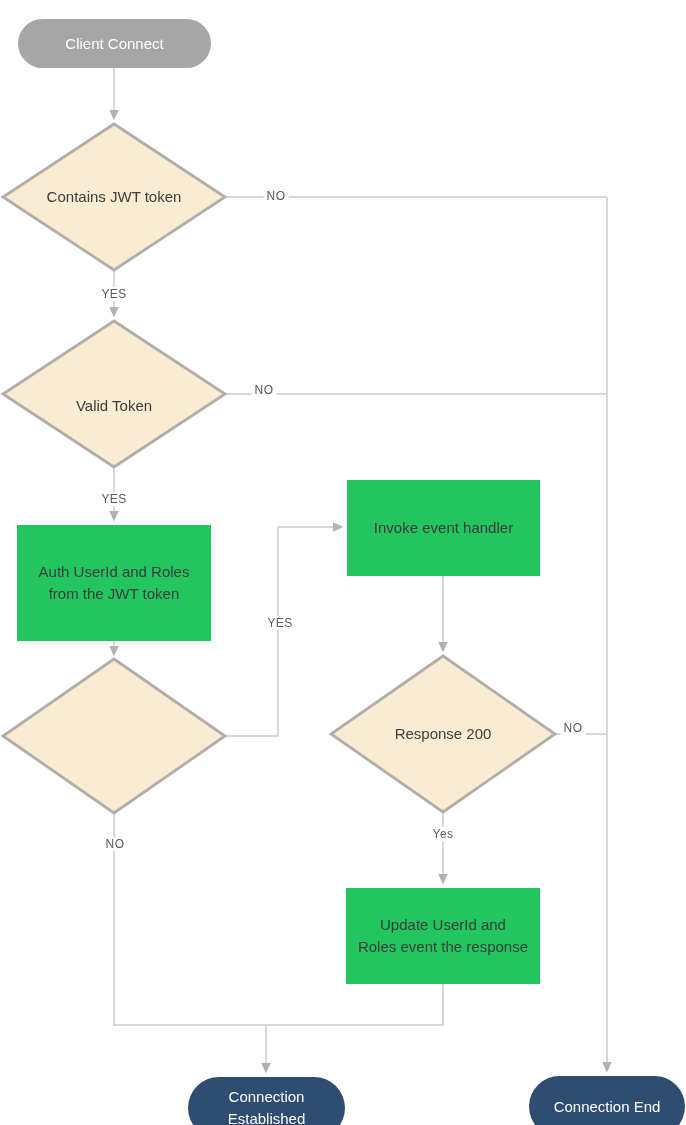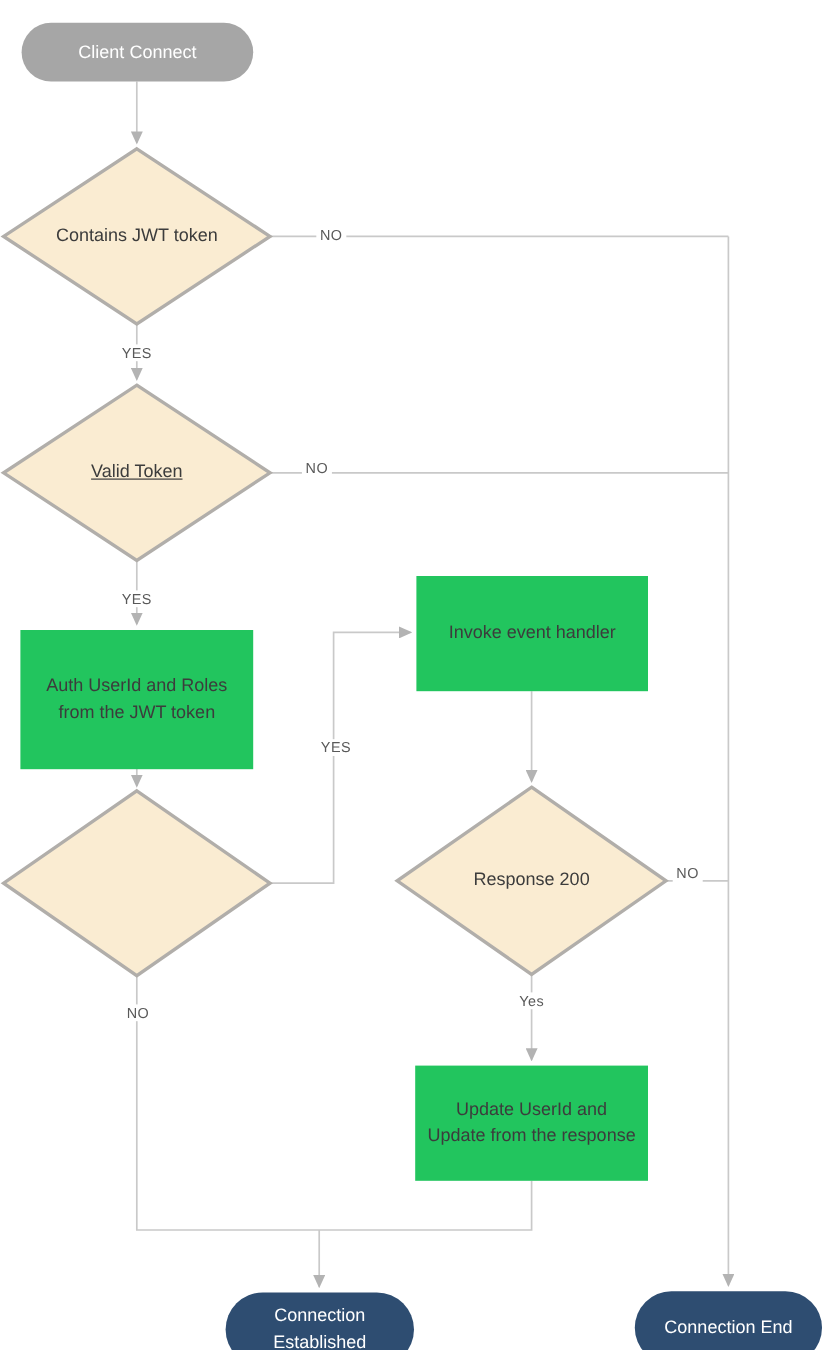--- a/index.html
+++ b/index.html
@@ -109,35 +109,35 @@
     <span class="line">Auth UserId and Roles</span>
     <span class="line">from the JWT token</span>
   </div>
 
   <div class="node process" style="left:347px; top:464px; width:193px; height:96px;">
     <span>Invoke event handler</span>
   </div>
 
   <div class="node process" style="left:346px; top:872px; width:194px; height:96px;">
     <span class="line">Update UserId and</span>
-    <span class="line">Update from the response</span>
+    <span class="line">Roles event the response</span>
   </div>
 
   <div class="node endpill" style="left:188px; top:1061px; width:157px; height:62px;">
     <span class="line">Connection</span>
     <span class="line">Established</span>
   </div>
 
   <div class="node endpill" style="left:529px; top:1060px; width:156px; height:61px;">
     <span>Connection End</span>
   </div>
 
   <div class="dlabel" style="left:114px; top:181px;">Contains JWT token</div>
 
-  <div class="dlabel" style="left:114px; top:378px;text-decoration:underline;">Valid Token</div>
+  <div class="dlabel" style="left:114px; top:390px;">Valid Token</div>
 
 
   <div class="dlabel" style="left:443px; top:718px;">Response 200</div>
 
   <div class="elabel" style="left:276px; top:180px;">NO</div>
   <div class="elabel" style="left:114px; top:278px;">YES</div>
   <div class="elabel" style="left:264px; top:374px;">NO</div>
   <div class="elabel" style="left:114px; top:483px;">YES</div>
   <div class="elabel" style="left:280px; top:607px;">YES</div>
   <div class="elabel" style="left:115px; top:828px;">NO</div>

